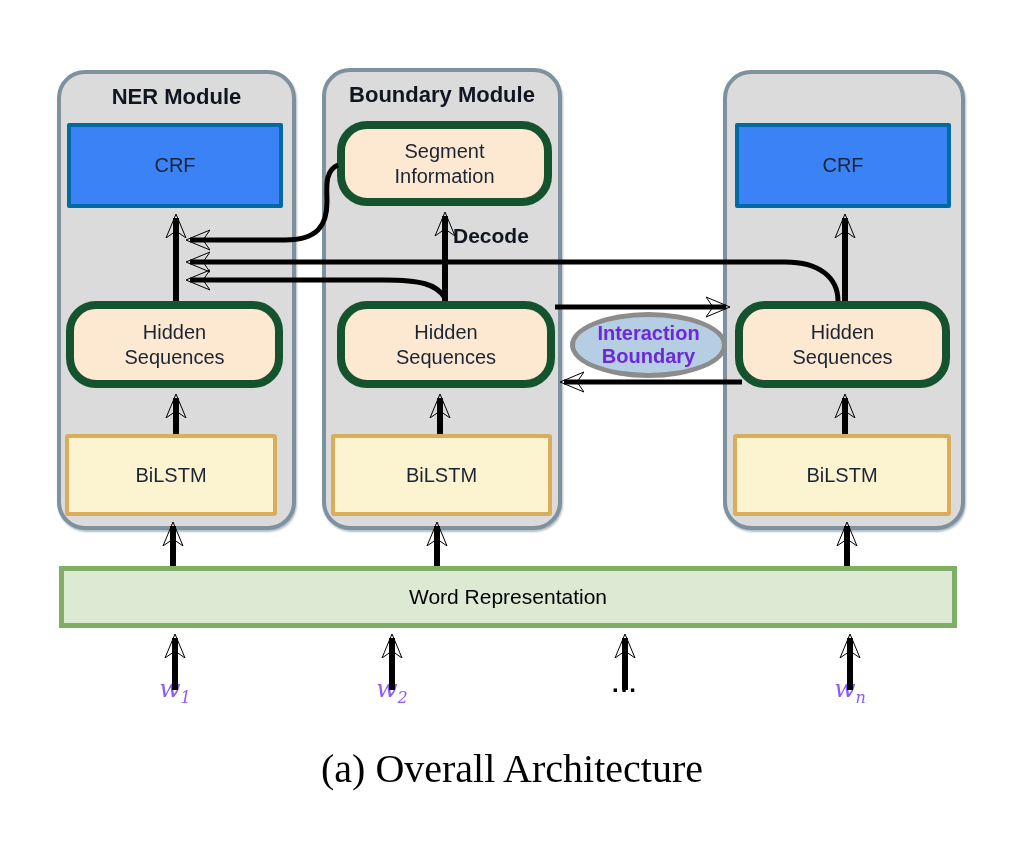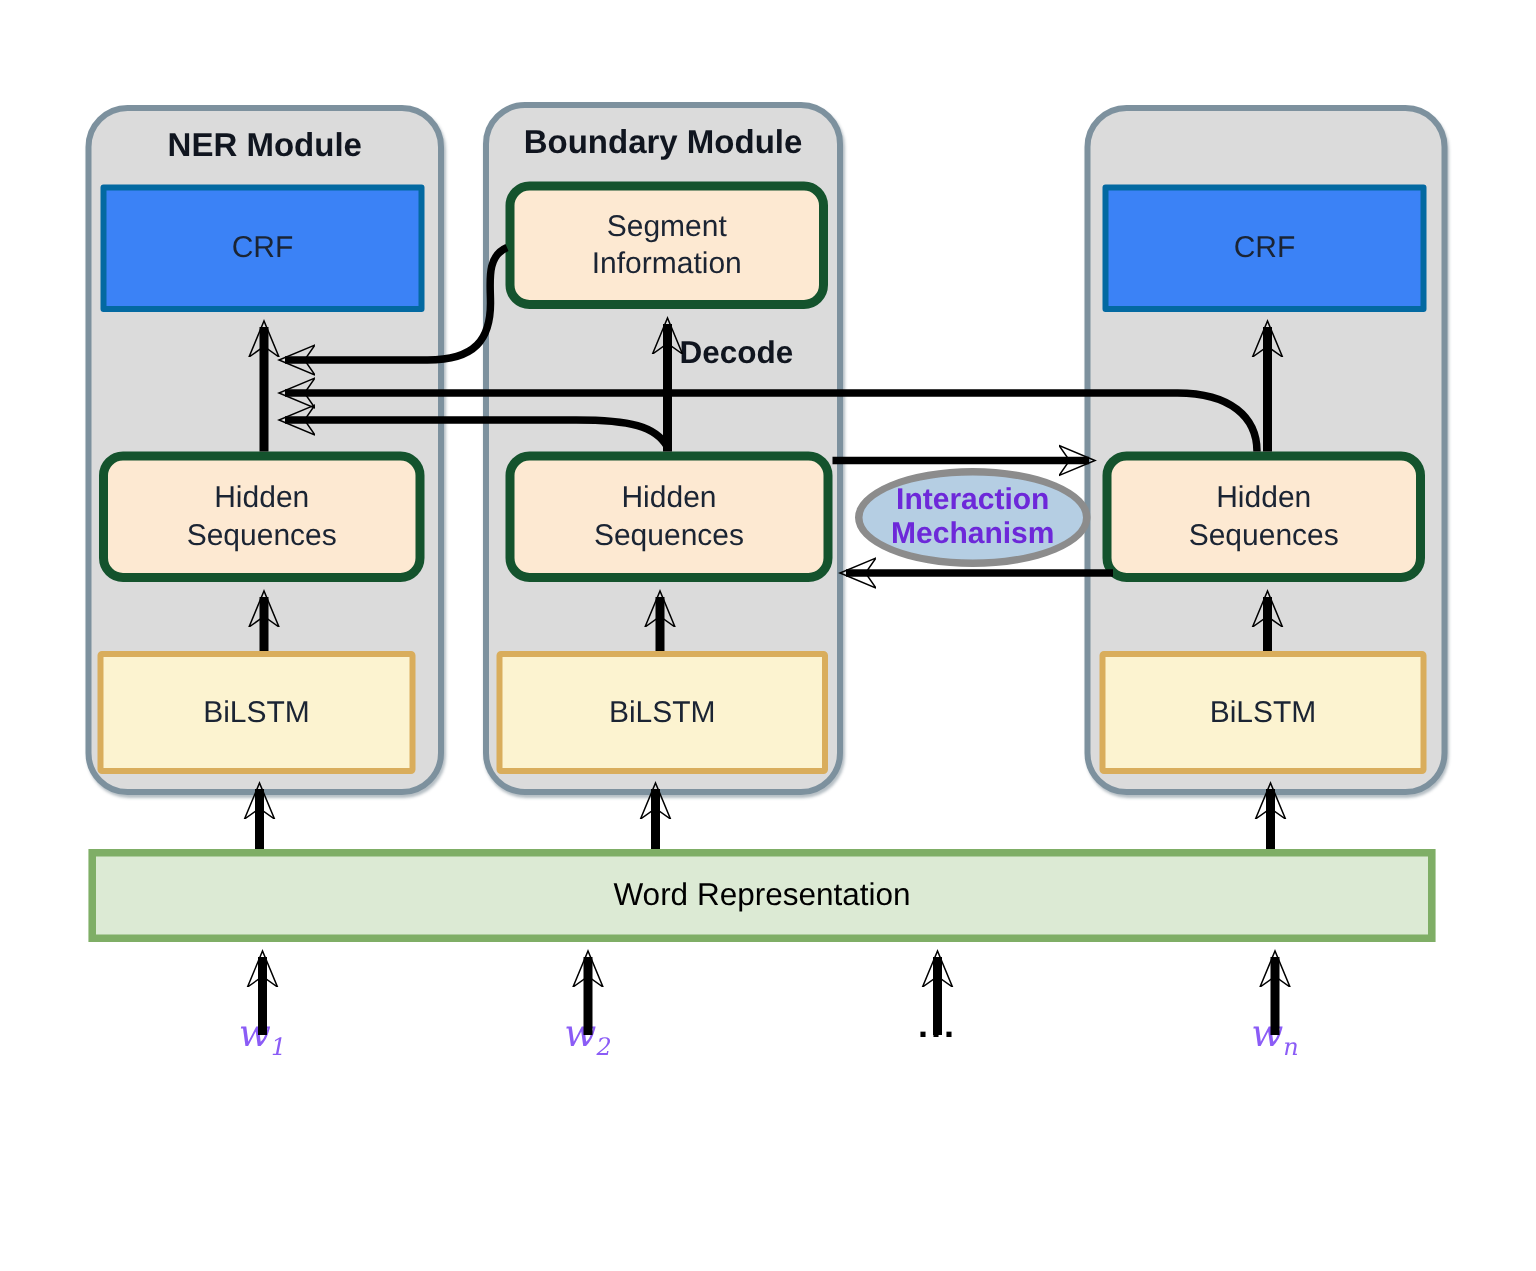--- a/index.html
+++ b/index.html
@@ -16,21 +16,21 @@
     position:absolute; text-align:center; font-weight:bold; font-size:22px;
     color:#10151f; white-space:nowrap;
   }
   .box {
     position:absolute; box-sizing:border-box;
     display:flex; align-items:center; justify-content:center; text-align:center;
     font-size:20px; color:#1b2433; line-height:1.25;
   }
   .box .lbl { max-width:136px; }
   .box.red    { background:#3b82f6; border:4px solid #0369a1; border-radius:2px; }
-  .box.orange { background:#fde9d2; border:6px solid #14532d; border-radius:16px; }
+  .box.orange { background:#fde9d2; border:8px solid #14532d; border-radius:30px; }
   .box.yellow { background:#fcf3d0; border:4px solid #d9ad5c; border-radius:3px; }
   .wordbar {
     position:absolute; box-sizing:border-box;
     background:#dcead4; border:5px solid #7fae66;
     display:flex; align-items:center; justify-content:center;
     font-size:21px; color:#000000;
   }
   .ellipse {
     position:absolute; box-sizing:border-box;
     background:#b5cee3; border:5px solid #8c8c8c; border-radius:50%;
@@ -94,32 +94,33 @@
   </div>
   <div class="box orange" style="left:735px;top:301px;width:215px;height:87px">
     <span class="lbl">Hidden Sequences</span>
   </div>
   <div class="box yellow" style="left:733px;top:434px;width:218px;height:82px">
     <span class="lbl">BiLSTM</span>
   </div>
 
   <div class="ellipse" style="left:570px;top:312px;width:157px;height:66px">
     <span>Interaction</span>
-    <span>Mechanism</span>
+    <span>Boundary</span>
   </div>
 
   <div class="wordbar" style="left:59px;top:566px;width:898px;height:62px">
     <span>Word Representation</span>
   </div>
 
   <div class="w-label" style="left:145px;top:674px"><span>w</span><sub>1</sub></div>
   <div class="w-label" style="left:362px;top:674px"><span>w</span><sub>2</sub></div>
   <div class="dots-label" style="left:595px;top:670px">...</div>
   <div class="w-label" style="left:820px;top:674px"><span>w</span><sub>n</sub></div>
 
+  <div class="caption">(a) Overall Architecture</div>
 
   <svg class="arrows" width="1024" height="847" viewBox="0 0 1024 847">
     <defs>
       <marker id="ah" markerUnits="userSpaceOnUse" markerWidth="26" markerHeight="24" refX="20" refY="11" orient="auto">
         <path d="M0,1 L24,11 L0,21 L7,11 Z" fill="#000" stroke="none"></path>
       </marker>
     </defs>
 
     <path class="v" d="M176,301 L176,218" marker-end="url(#ah)"></path>
     <path class="v" d="M445,301 L445,216" marker-end="url(#ah)"></path>

